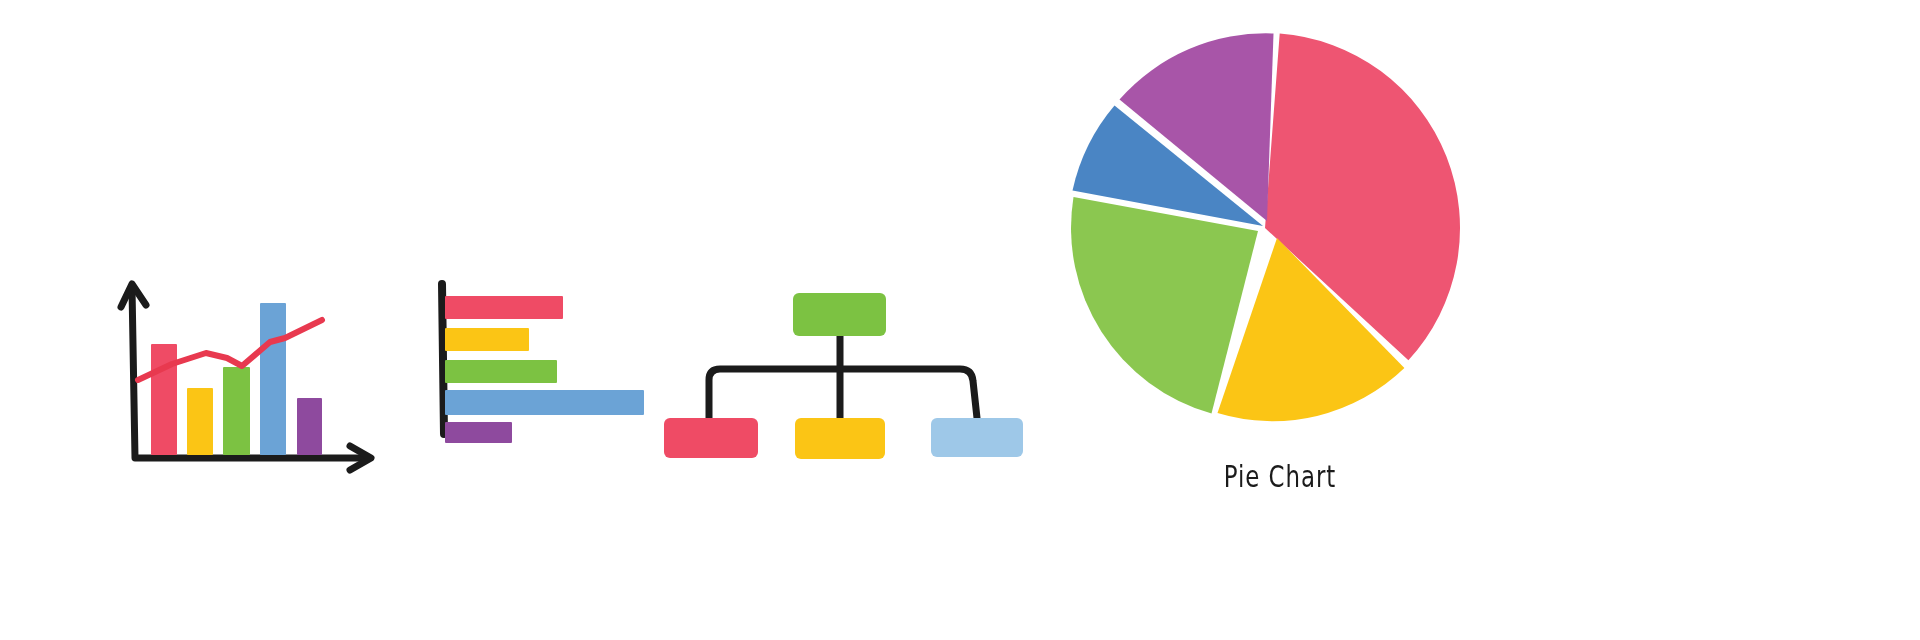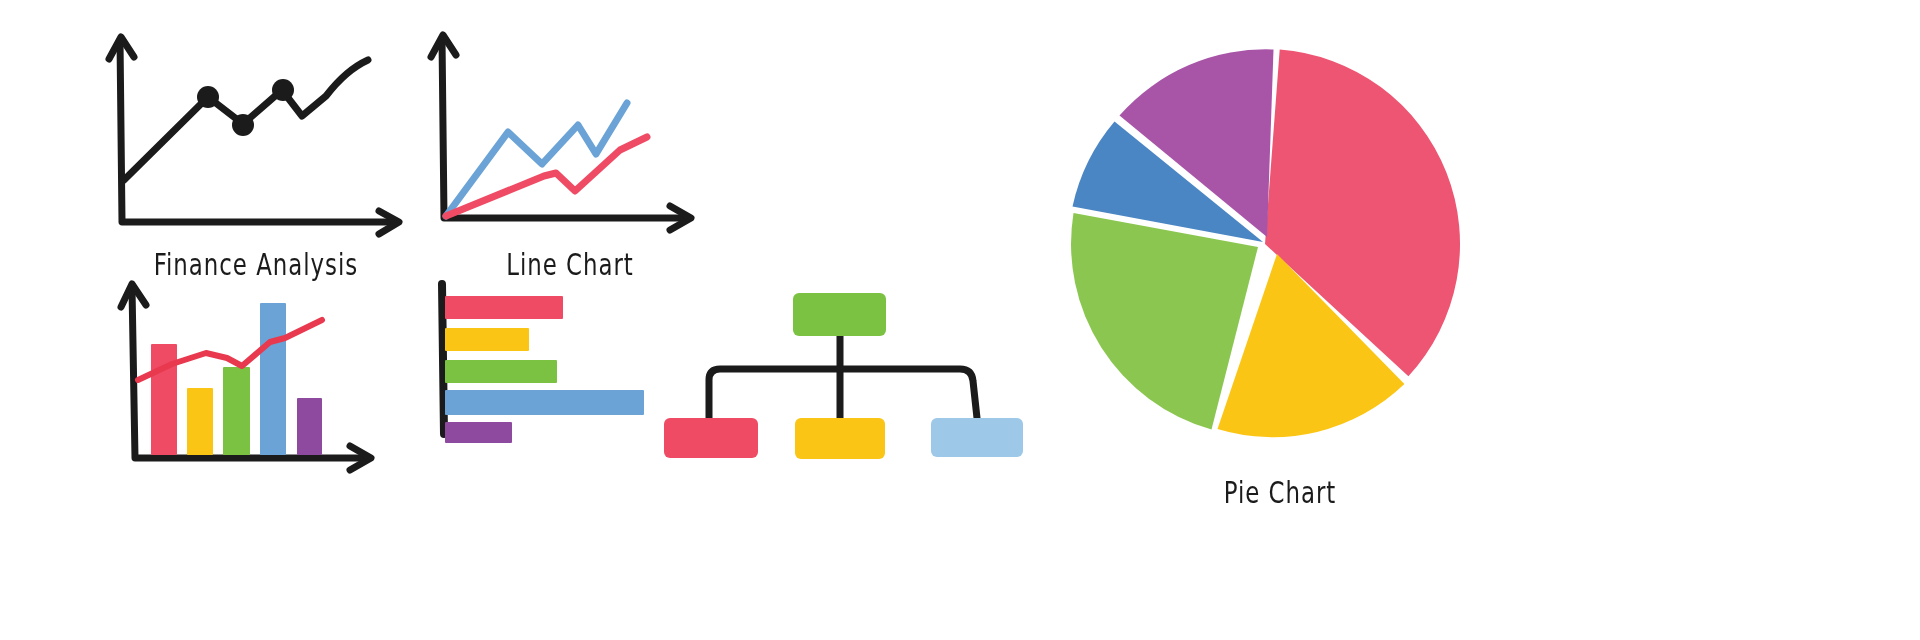--- a/index.html
+++ b/index.html
@@ -41,59 +41,33 @@
     transform-origin: center top;
   }
 
   
   #panel-finance   { left: 96px;   top: 24px;  width: 320px; height: 260px; }
   #panel-line      { left: 420px;  top: 24px;  width: 300px; height: 260px; }
   #panel-column    { left: 730px;  top: 24px;  width: 300px; height: 260px; }
   #panel-combo     { left: 110px;  top: 270px; width: 300px; height: 260px; }
   #panel-bar       { left: 420px;  top: 270px; width: 300px; height: 260px; }
   #panel-flow      { left: 650px;  top: 270px; width: 380px; height: 260px; }
-  #panel-pie       { left: 1020px; top: 26px;  width: 520px; height: 520px; text-decoration: underline; }
+  #panel-pie       { left: 1020px; top: 10px;  width: 520px; height: 520px; text-decoration: underline; }
 
   #cap-finance  { top: 222px; }
   #cap-line     { top: 222px; }
   #cap-column   { top: 222px; }
   #cap-pie      { top: 448px; }
 </style>
 </head>
 <body>
 
 <div id="board">
 
-  <div class="panel" id="panel-finance">
-    <svg class="panel-figure" width="320" height="220" viewBox="0 0 320 220">
-      <g>
-        <path d="M24 16 L26 198 L300 198" fill="none" stroke="#1b1b1b" stroke-width="7" stroke-linecap="round" stroke-linejoin="round"></path>
-        <path d="M13 35 L25 13 L38 33" fill="none" stroke="#1b1b1b" stroke-width="7" stroke-linecap="round" stroke-linejoin="round"></path>
-        <path d="M283 187 L303 198 L283 210" fill="none" stroke="#1b1b1b" stroke-width="7" stroke-linecap="round" stroke-linejoin="round"></path>
-      </g>
-      <path d="M28 156 L112 73 L147 100 L186 66 L206 92 L230 72 Q250 46 272 36" fill="none" stroke="#1b1b1b" stroke-width="7" stroke-linecap="round" stroke-linejoin="round"></path>
-      <circle cx="112" cy="73" r="11" fill="#1b1b1b"></circle>
-      <circle cx="147" cy="101" r="11" fill="#1b1b1b"></circle>
-      <circle cx="187" cy="66" r="11" fill="#1b1b1b"></circle>
-    </svg>
-    <div class="caption" id="cap-finance">Finance  Analysis</div>
-  </div>
 
-  <div class="panel" id="panel-line">
-    <svg class="panel-figure" width="300" height="220" viewBox="0 0 300 220">
-      <g>
-        <path d="M22 14 L24 194 L268 194" fill="none" stroke="#1b1b1b" stroke-width="7" stroke-linecap="round" stroke-linejoin="round"></path>
-        <path d="M11 33 L23 11 L36 31" fill="none" stroke="#1b1b1b" stroke-width="7" stroke-linecap="round" stroke-linejoin="round"></path>
-        <path d="M250 182 L271 194 L250 206" fill="none" stroke="#1b1b1b" stroke-width="7" stroke-linecap="round" stroke-linejoin="round"></path>
-      </g>
-      <path d="M26 192 L88 108 L122 140 L158 101 L176 130 L207 79" fill="none" stroke="#6ba3d6" stroke-width="7" stroke-linecap="round" stroke-linejoin="round"></path>
-      <path d="M26 192 L124 152 L136 149 L155 167 L200 126 L227 113" fill="none" stroke="#ef4b65" stroke-width="7" stroke-linecap="round" stroke-linejoin="round"></path>
-    </svg>
-    <div class="caption" id="cap-line">Line Chart</div>
-  </div>
 
 
   <div class="panel" id="panel-combo">
     <svg class="panel-figure" width="300" height="220" viewBox="0 0 300 220">
       <g>
         <path d="M22 18 L25 188 L258 188" fill="none" stroke="#1b1b1b" stroke-width="7" stroke-linecap="round" stroke-linejoin="round"></path>
         <path d="M11 37 L22 14 L36 35" fill="none" stroke="#1b1b1b" stroke-width="7" stroke-linecap="round" stroke-linejoin="round"></path>
         <path d="M240 176 L261 188 L240 200" fill="none" stroke="#1b1b1b" stroke-width="7" stroke-linecap="round" stroke-linejoin="round"></path>
       </g>
       <g>

